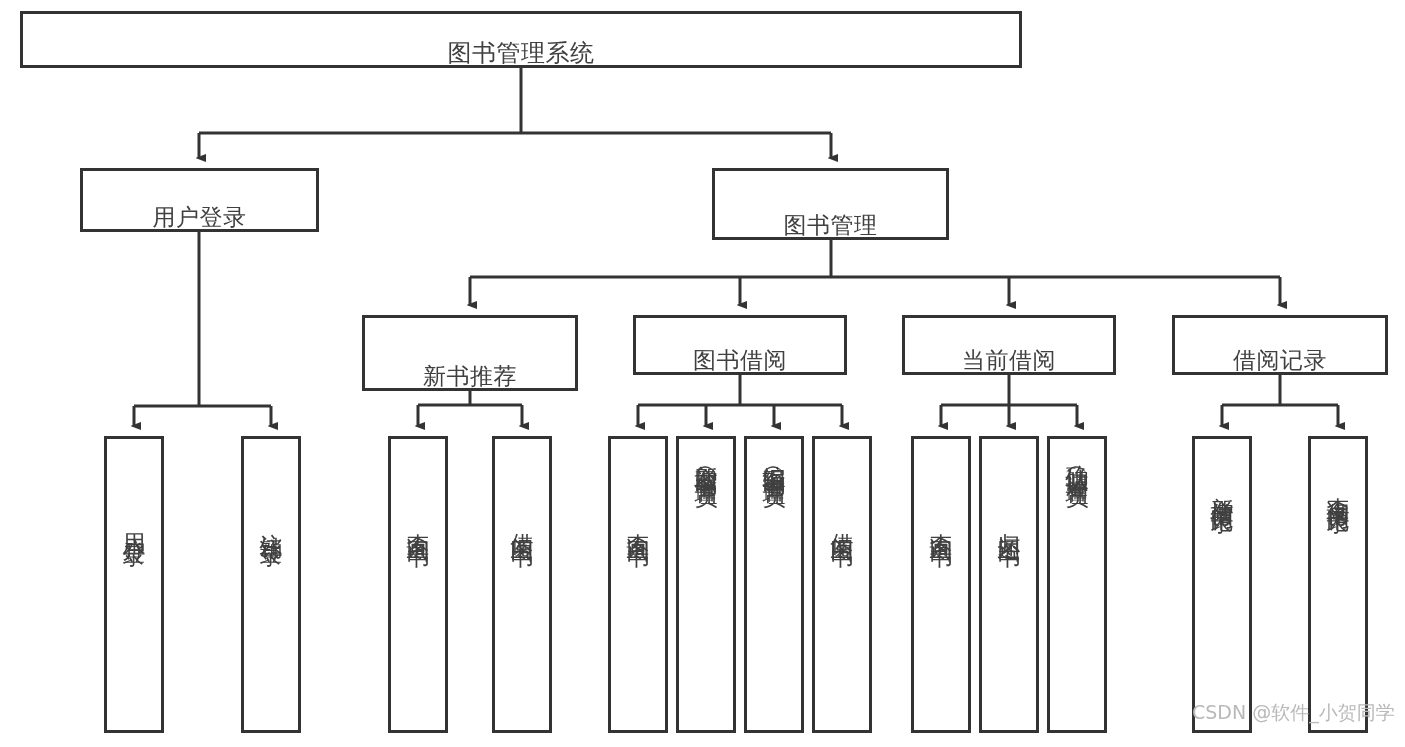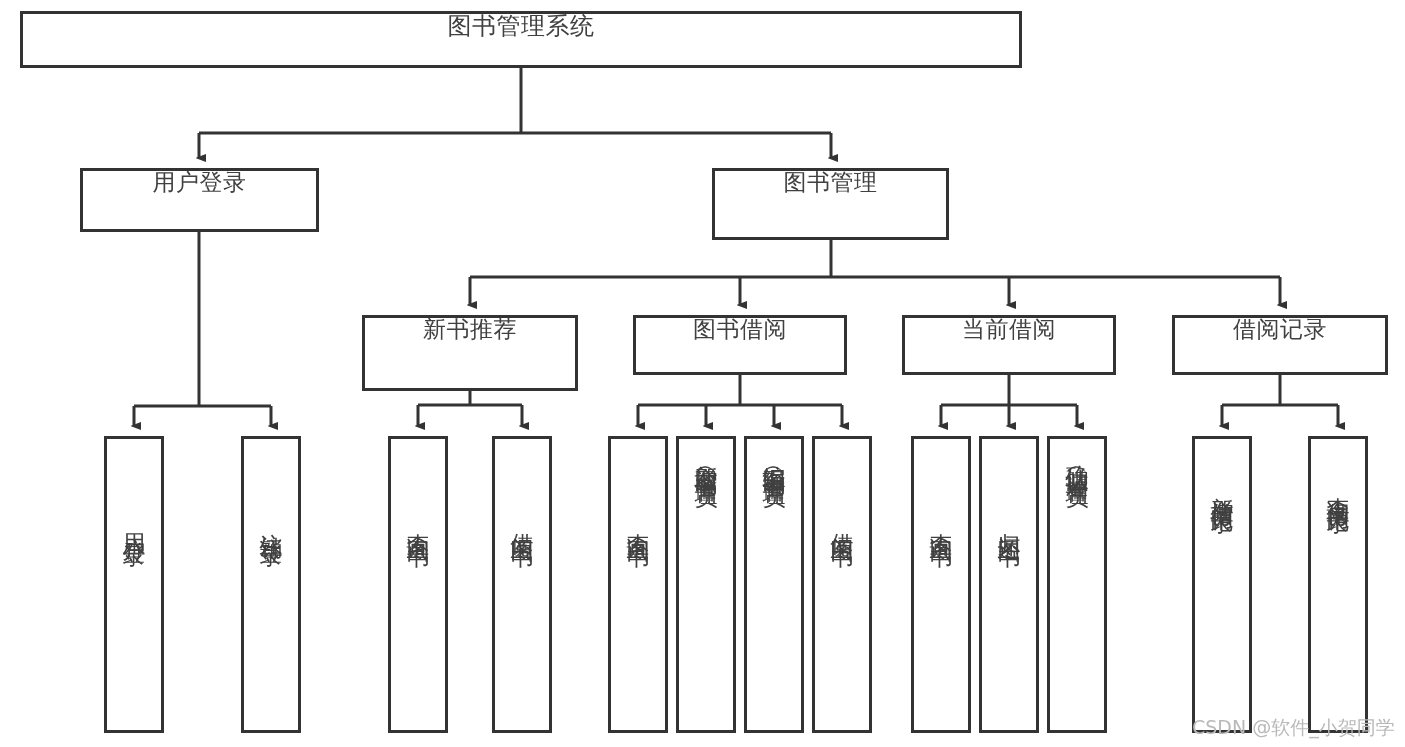--- a/index.html
+++ b/index.html
@@ -25,21 +25,21 @@
     width: 1405px;
     height: 747px;
     pointer-events: none;
   }
   .node {
     position: absolute;
     box-sizing: border-box;
     border: 3px solid #333333;
     background: #ffffff;
     display: flex;
-    align-items: flex-start;
+    align-items: flex-end;
     justify-content: center;
     color: #3b3b3b;
     z-index: 2;
   }
   .node .lbl {
     display: block;
     text-align: center;
     line-height: 1.02;
     letter-spacing: 0.5px;
     color: #404040;
@@ -193,15 +193,15 @@
     <span class="lbl">确认归还（管理员）</span>
   </div>
 
   <div class="node v tall" style="left:1192px; top:436px; width:60px; height:297px; padding-top:40px;">
     <span class="lbl">新增借阅记录</span>
   </div>
   <div class="node v tall" style="left:1308px; top:436px; width:60px; height:297px; padding-top:40px;">
     <span class="lbl">查询借阅记录</span>
   </div>
 
-  <div class="watermark" style="left:1192px; top:715px;">CSDN @软件_小贺同学</div>
+  <div class="watermark" style="left:1192px; top:700px;">CSDN @软件_小贺同学</div>
 
 </div>
 
 </body></html>

